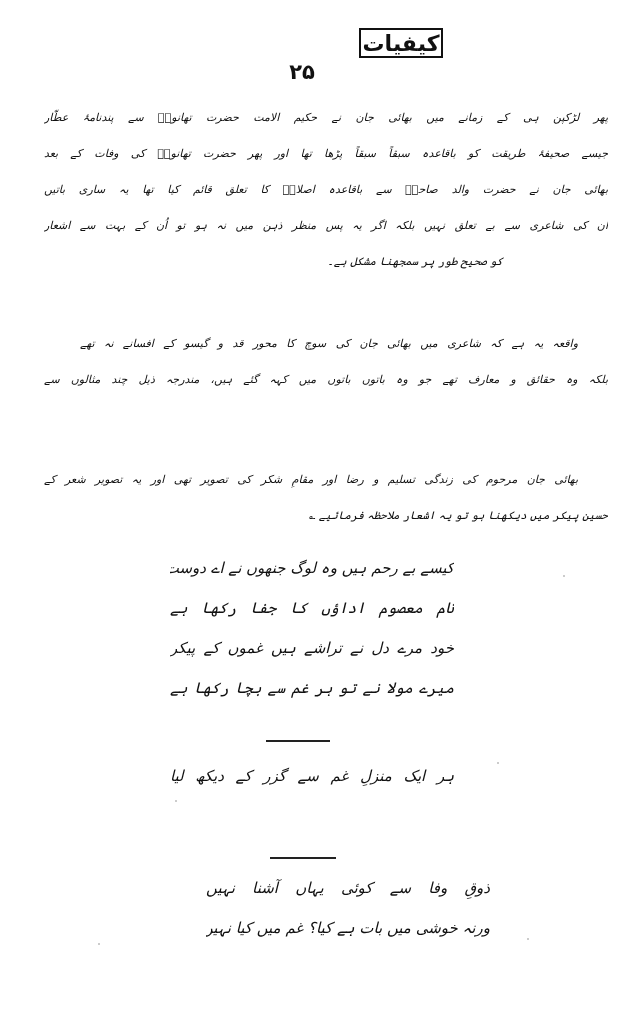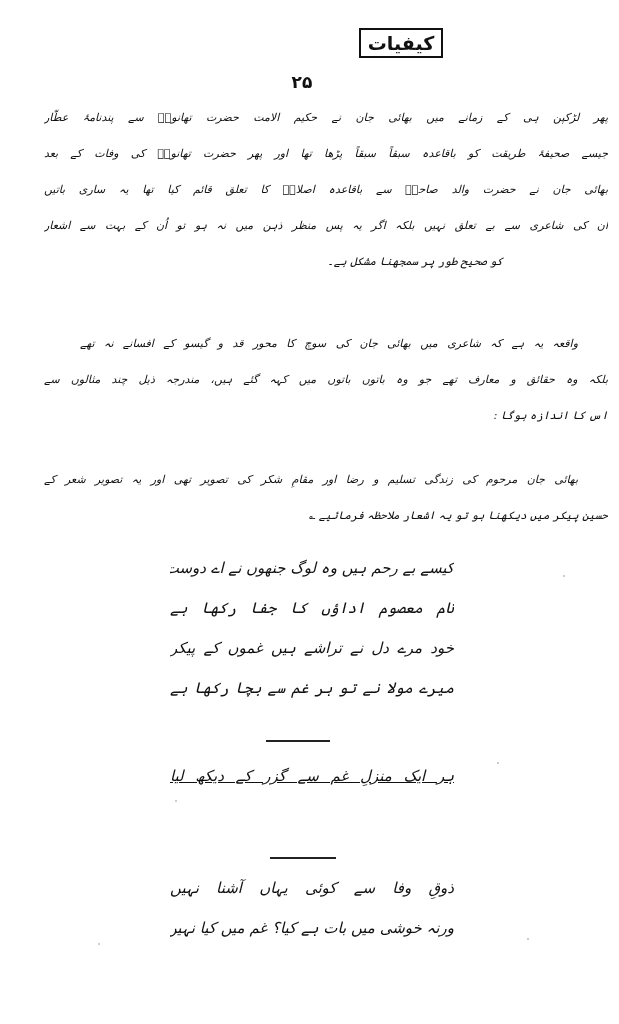--- a/index.html
+++ b/index.html
@@ -21,32 +21,32 @@
       top: 28px;
       width: 84px;
       height: 30px;
       border: 2px solid #111;
       box-sizing: border-box;
       display: flex;
       align-items: center;
       justify-content: center;
       font-family: "DejaVu Sans", sans-serif;
       font-weight: bold;
-      font-size: 19px;
+      font-size: 22px;
       direction: rtl;
       background: #fff;
     }
     .page-number {
       position: absolute;
       left: 282px;
-      top: 72px;
+      top: 60px;
       width: 40px;
       text-align: center;
       font-weight: bold;
-      font-size: 17px;
+      font-size: 21px;
       direction: rtl;
     }
     .prose {
       position: absolute;
       left: 44px;
       width: 564px;
       direction: rtl;
       text-align: justify;
       text-align-last: justify;
       font-family: "DejaVu Sans", sans-serif;
@@ -109,44 +109,43 @@
   <span class="line">پھر لڑکپن ہی کے زمانے میں بھائی جان نے حکیم الامت حضرت تھانویؒ سے پندنامۂ عطّار</span>
   <span class="line">جیسے صحیفۂ طریقت کو باقاعدہ سبقاً سبقاً پڑھا تھا اور پھر حضرت تھانویؒ کی وفات کے بعد</span>
   <span class="line">بھائی جان نے حضرت والد صاحبؒ سے باقاعدہ اصلاحؒ کا تعلق قائم کیا تھا یہ ساری باتیں</span>
   <span class="line">ان کی شاعری سے بے تعلق نہیں بلکہ اگر یہ پس منظر ذہن میں نہ ہو تو اُن کے بہت سے اشعار</span>
   <span class="line short" style="padding-right:105px;">کو صحیح طور پر سمجھنا مشکل ہے۔</span>
 </div>
 
 <div class="prose" style="top:326px;">
   <span class="line" style="padding-right:30px;margin-left:36px;">واقعہ یہ ہے کہ شاعری میں بھائی جان کی سوچ کا محور قد و گیسو کے افسانے نہ تھے</span>
   <span class="line">بلکہ وہ حقائق و معارف تھے جو وہ باتوں باتوں میں کہہ گئے ہیں، مندرجہ ذیل چند مثالوں سے</span>
-  <span class="line short">اس کا اندازہ ہوگا :</span>
 </div>
 
 <div class="prose" style="top:462px;">
   <span class="line" style="padding-right:30px;">بھائی جان مرحوم کی زندگی تسلیم و رضا اور مقامِ شکر کی تصویر تھی اور یہ تصویر شعر کے</span>
   <span class="line short">حسین پیکر میں دیکھنا ہو تو یہ اشعار ملاحظہ فرمائیے ؎</span>
 </div>
 
 <div class="verse-block" style="top:548px;">
   <span class="verse-line">کیسے بے رحم ہیں وہ لوگ جنھوں نے اے دوست</span>
   <span class="verse-line">نام معصوم اداؤں کا جفا رکھا ہے</span>
   <span class="verse-line">خود مرے دل نے تراشے ہیں غموں کے پیکر</span>
   <span class="verse-line">میرے مولا نے تو ہر غم سے بچا رکھا ہے</span>
 </div>
 
 <div class="divider" style="left:266px; top:740px; width:64px;"></div>
 
-<div class="verse-block" style="top:756px;text-decoration:underline;">
+<div class="verse-block" style="top:756px;">
   <span class="verse-line">ہر ایک منزلِ غم سے گزر کے دیکھ لیا</span>
 </div>
 
 <div class="divider" style="left:270px; top:857px; width:66px;"></div>
 
-<div class="verse-block" style="top:868px;">
+<div class="verse-block" style="top:868px;margin-left:36px;">
   <span class="verse-line">ذوقِ وفا سے کوئی یہاں آشنا نہیں</span>
   <span class="verse-line">ورنہ خوشی میں بات ہے کیا؟ غم میں کیا نہیں</span>
 </div>
 
 <div class="speck" style="left:563px; top:575px;"></div>
 <div class="speck" style="left:497px; top:762px;"></div>
 <div class="speck" style="left:175px; top:800px;"></div>
 <div class="speck" style="left:527px; top:938px;"></div>
 <div class="speck" style="left:98px; top:943px;"></div>
 

